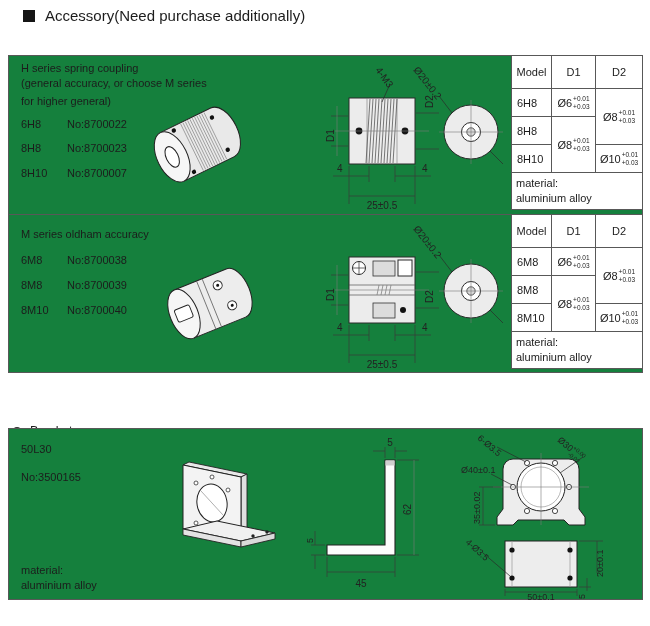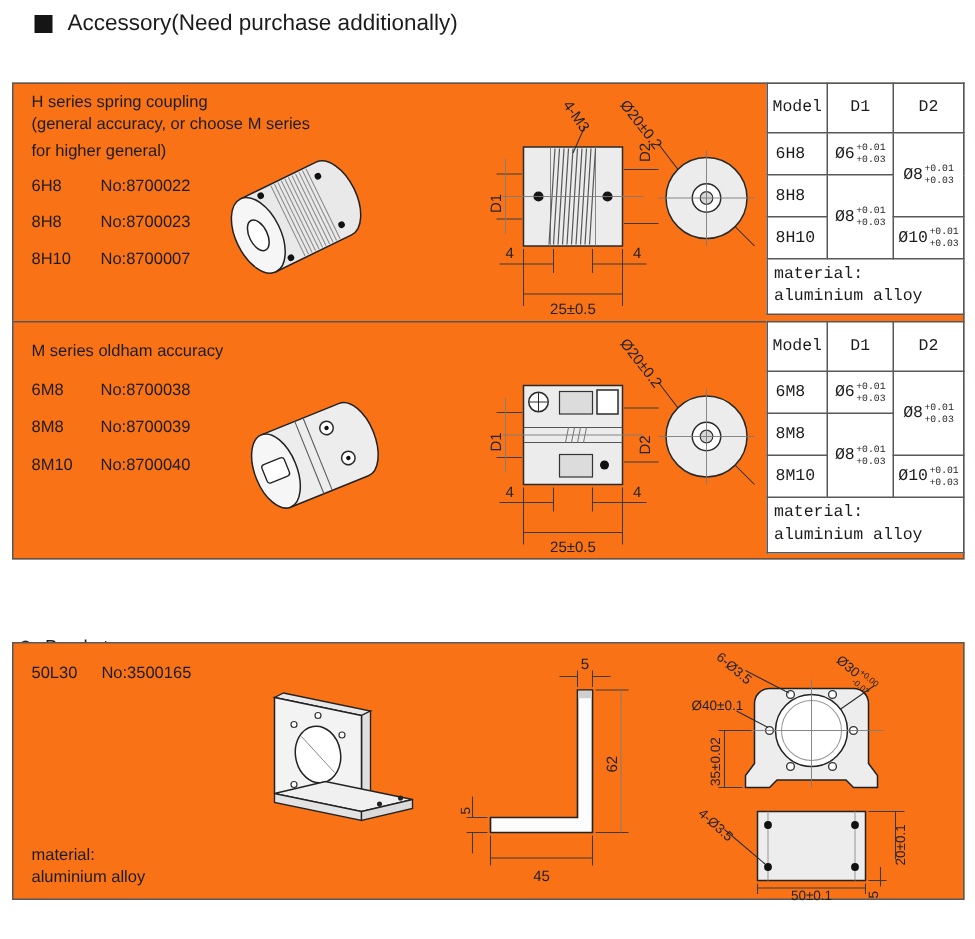--- a/index.html
+++ b/index.html
@@ -8,21 +8,21 @@
     background:#ffffff;color:#1c1c1c;
     font-family:"Liberation Sans",sans-serif;
   }
   .title-row{position:absolute;top:7px;left:10px;display:flex;align-items:center;gap:10px;font-size:15px;padding-left:13px;}
   .sq{width:12px;height:12px;background:#151515;flex:0 0 auto;}
   .bullet-row{position:absolute;left:13px;display:flex;align-items:center;gap:9px;font-size:12.5px;margin-top:25px;}
   .dot{width:8px;height:8px;border-radius:50%;background:#2e2e2e;flex:0 0 auto;}
   #coupling-bullet{top:31px;}
   #bracket-bullet{top:399px;}
 
-  .box{position:absolute;left:8px;width:635px;border:1px solid #585858;background:#f97316;box-sizing:border-box;}
+  .box{position:absolute;left:8px;width:635px;border:1px solid #585858;background:#15803d;box-sizing:border-box;}
   #coupling-box{top:55px;height:318px;}
   #bracket-box{top:428px;height:172px;}
 
   .csec{position:relative;height:158px;}
   #csec-h{border-bottom:1px solid #585858;}
 
   .info{position:absolute;left:12px;font-size:11px;line-height:1.35;}
   #info-h{top:5px;}
   #info-m{top:12px;}
   .desc3{margin-top:3px;}
@@ -30,30 +30,30 @@
   #info-h .mrow.first{margin-top:8px;}
   #info-m .mrow.first{margin-top:11px;}
   .mname{width:46px;}
 
   .c3d{position:absolute;}
   #h3d{left:136px;top:36px;}
   #m3d{left:148px;top:40px;}
   .cmid{position:absolute;left:282px;top:0;}
 
   table.spec{position:absolute;right:-1px;top:-1px;border-collapse:collapse;font-size:11px;
-    table-layout:fixed;width:131px;height:116px;background:#fff;font-family:Liberation Mono, monospace;}
+    table-layout:fixed;width:131px;height:116px;background:#fff;}
   .spec td{border:1px solid #585858;text-align:center;padding:0;font-weight:400;vertical-align:middle;}
   .spec tr.hrow{height:33px;}
   .spec tr.drow{height:28px;}
   .spec td.mcol{text-align:left;padding-left:5px;}
   .tolv{display:inline-flex;align-items:center;justify-content:space-between;white-space:nowrap;}
   .stk{display:inline-flex;flex-direction:column;font-size:6.5px;line-height:1.15;margin-left:1px;text-align:left;}
   .matcell{text-align:left !important;padding:3px 4px !important;font-size:11px;line-height:1.35;vertical-align:top !important;}
 
-  .bpart{position:absolute;left:12px;top:14px;font-size:11px;display:flex;gap:16px;}
+  .bpart{position:absolute;left:12px;top:14px;font-size:11px;display:flex;gap:16px;flex-direction:column;}
   .bmat{position:absolute;left:12px;bottom:6px;font-size:11px;line-height:1.35;}
   #b3d{position:absolute;left:132px;top:20px;}
   #blside{position:absolute;left:298px;top:6px;}
   #bviews{position:absolute;left:432px;top:0px;}
 
   svg text{font-family:"Liberation Sans",sans-serif;fill:#222;}
   .dtext{font-size:10px;}
   .dtexts{font-size:9px;}
   .ttol{font-size:5.8px;}
   .lns{stroke:#2a2a2a;stroke-width:0.7;fill:none;}

